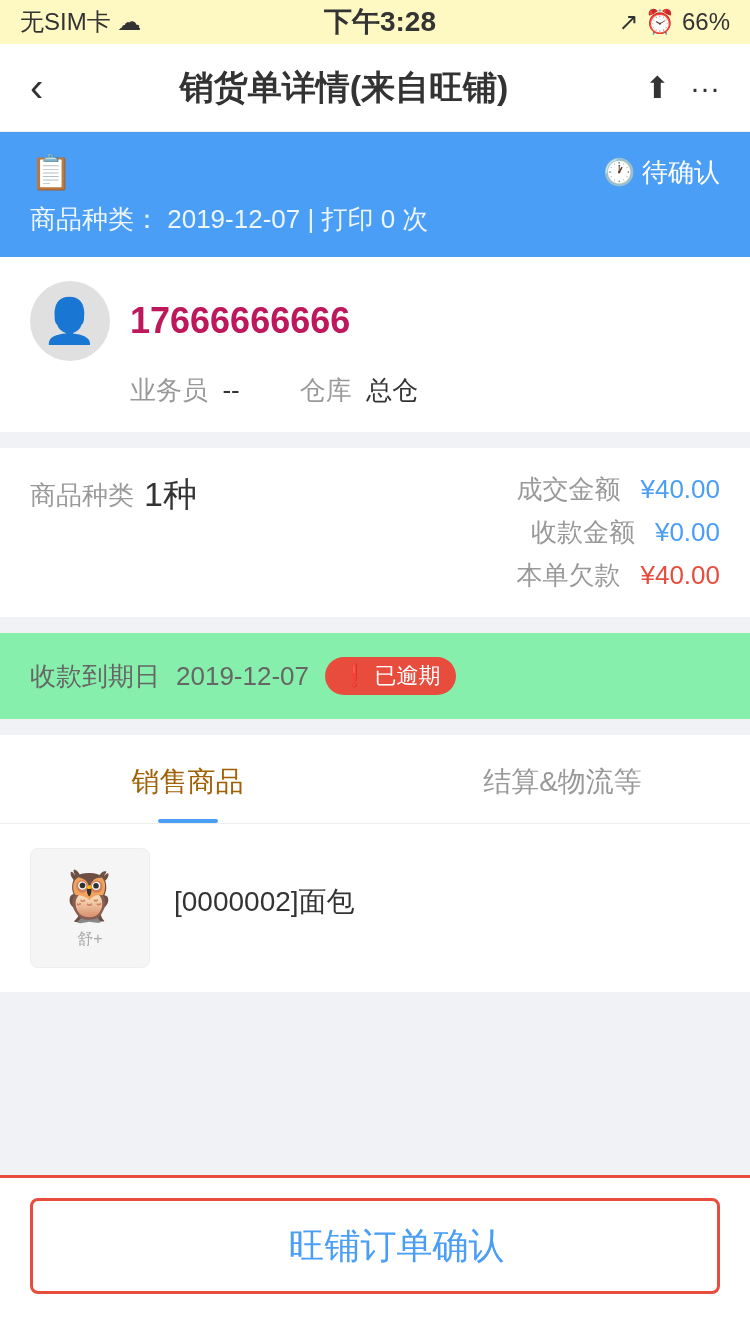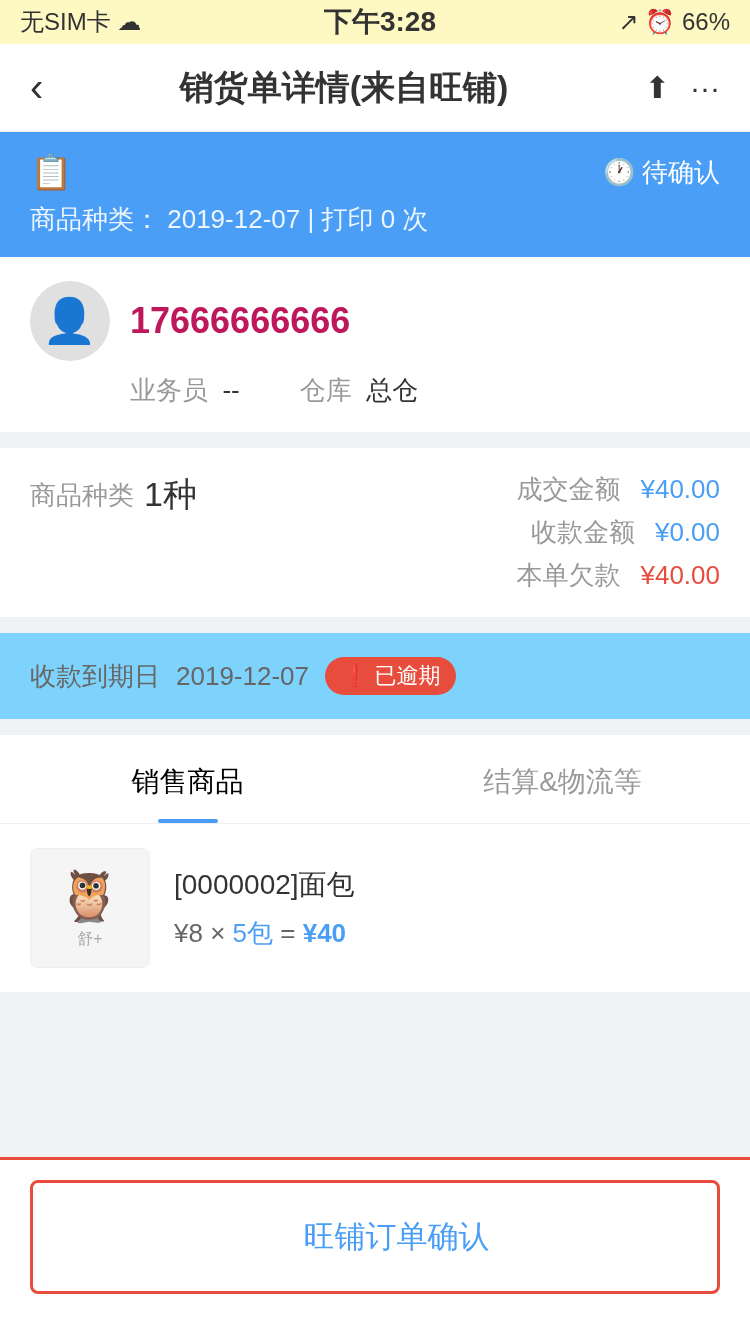--- a/index.html
+++ b/index.html
@@ -171,21 +171,21 @@
       align-items: center;
       gap: 20px;
       font-size: 26px;
     }
     .summary-line-label { color: #999; }
     .amount-blue { color: #4a9ef5; font-weight: 500; }
     .amount-red { color: #e74c3c; font-weight: 500; }
 
     
     .due-date-section {
-      background: #7dd3fc;
+      background: #86efac;
       padding: 24px 30px;
       margin-bottom: 16px;
       font-size: 26px;
       color: #666;
       display: flex;
       align-items: center;
       gap: 16px;
     }
     .overdue-badge {
       background: #e74c3c;
@@ -210,21 +210,21 @@
     .tab-item {
       flex: 1;
       text-align: center;
       padding: 28px 0 22px;
       font-size: 28px;
       color: #999;
       position: relative;
       cursor: pointer;
     }
     .tab-item.active {
-      color: #000000;
+      color: #a16207;
     }
     .tab-item.active::after {
       content: '';
       position: absolute;
       bottom: 0;
       left: 50%;
       transform: translateX(-50%);
       width: 60px;
       height: 4px;
       background: #4a9ef5;
@@ -284,25 +284,25 @@
       position: fixed;
       bottom: 0;
       left: 0;
       width: 750px;
       background: #fff;
       padding: 20px 30px 40px;
       border-top: 3px solid #e74c3c;
     }
     .confirm-btn {
       width: 100%;
-      height: 114px;
+      height: 96px;
       background: #fff;
       border: 3px solid #e74c3c;
       border-radius: 8px;
-      font-size: 31px;
+      font-size: 36px;
       color: #4a9ef5;
       font-weight: 500;
       cursor: pointer;
       display: flex;
       align-items: center;
       justify-content: center;
       padding-left: 43px;
     }
   </style>
 </head>
@@ -403,23 +403,20 @@
 
   <div class="product-item">
     <div class="product-thumb">
       <div>
         <div class="product-thumb-owl">🦉</div>
         <div class="product-thumb-text">舒+</div>
       </div>
     </div>
     <div class="product-info">
       <div class="product-name">[0000002]面包</div>
-      <div class="product-price">
-        <span>¥8 × </span><span style="color:#4a9ef5">5包</span><span> = </span><span class="total" style="color:#4a9ef5;font-weight:600">¥40</span>
-      </div>
     </div>
   </div>
 </div>
 
 <div class="empty-space"></div>
 
 <div class="bottom-bar">
   <button class="confirm-btn">旺铺订单确认</button>
 </div>
 

